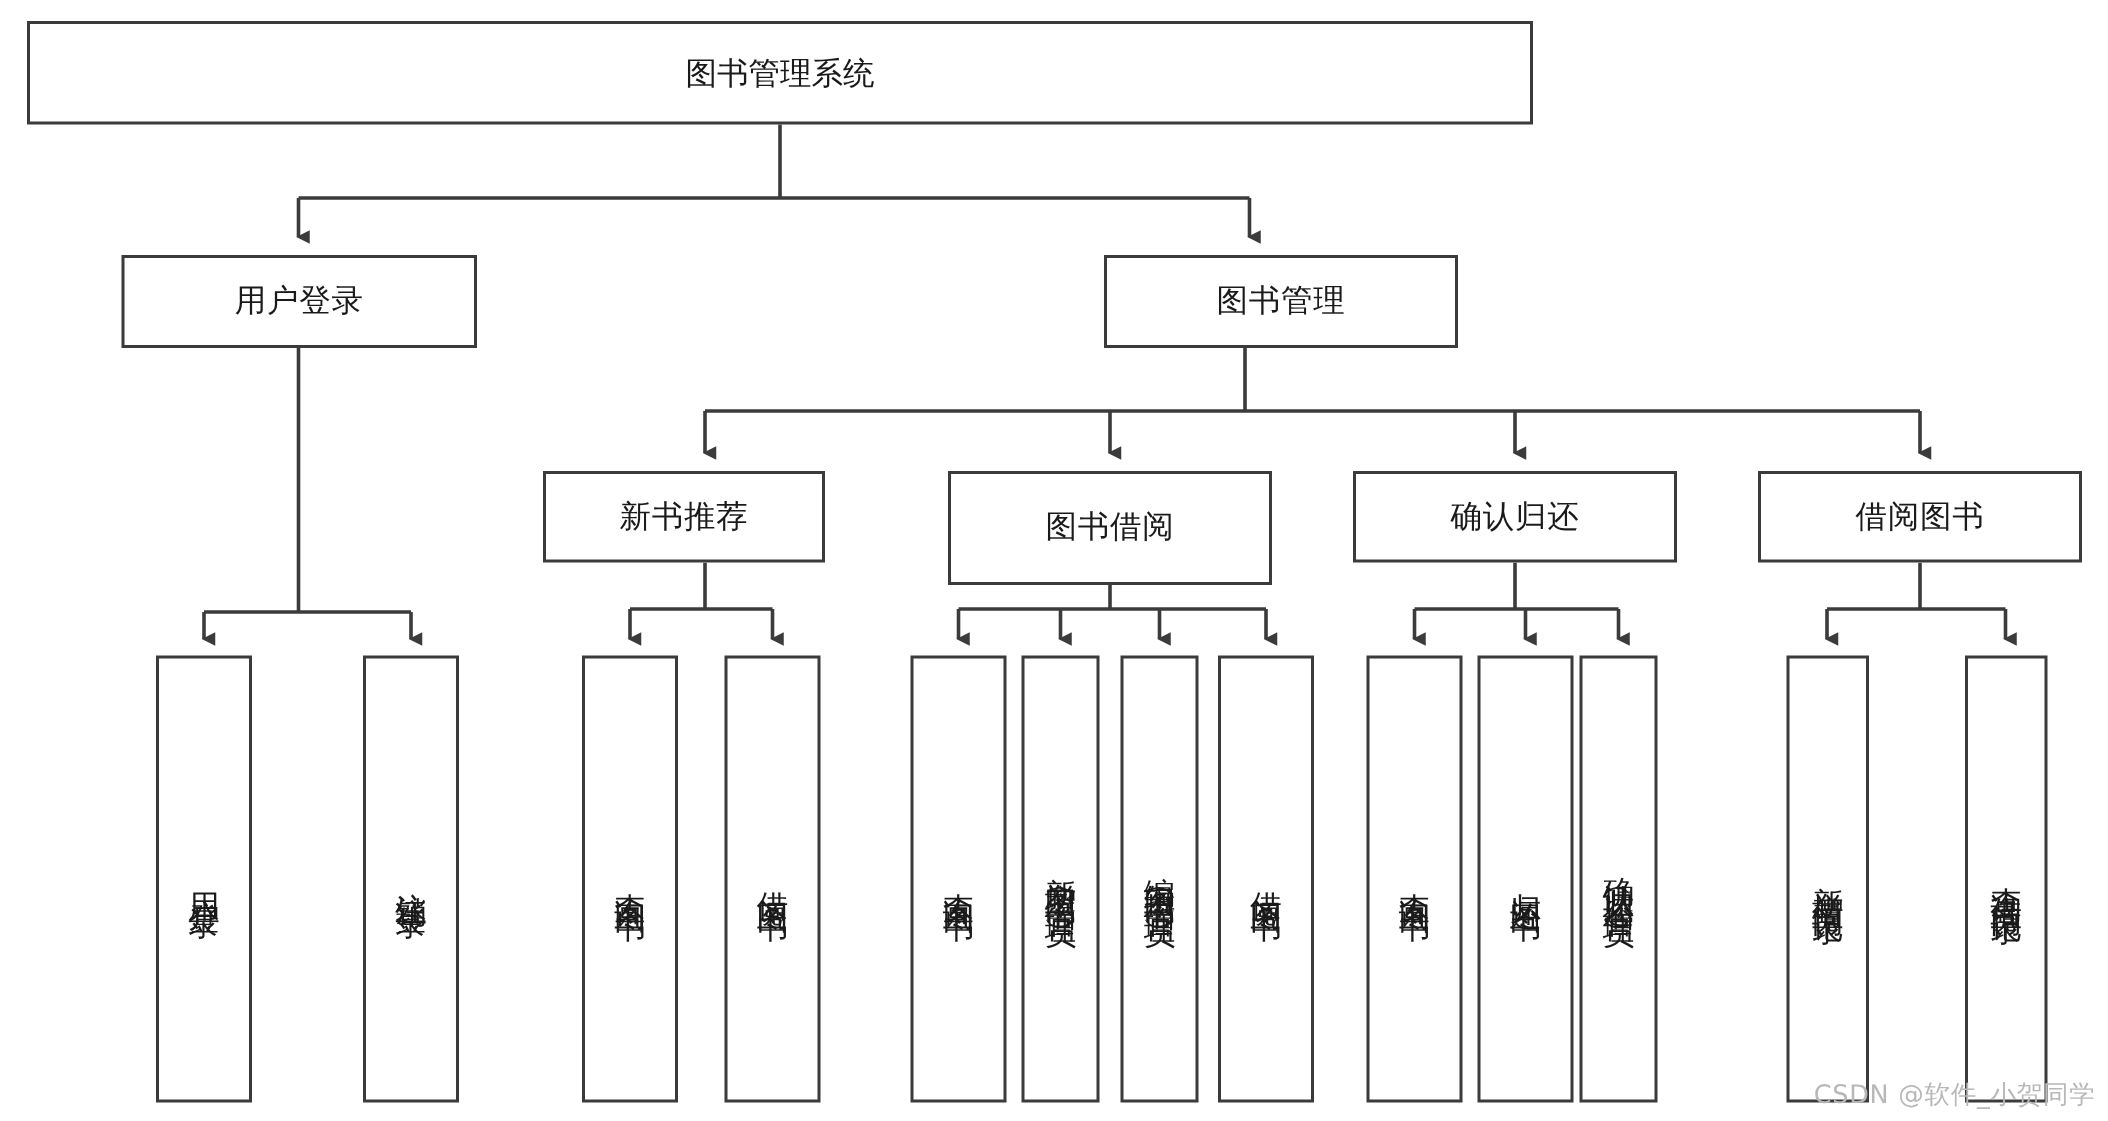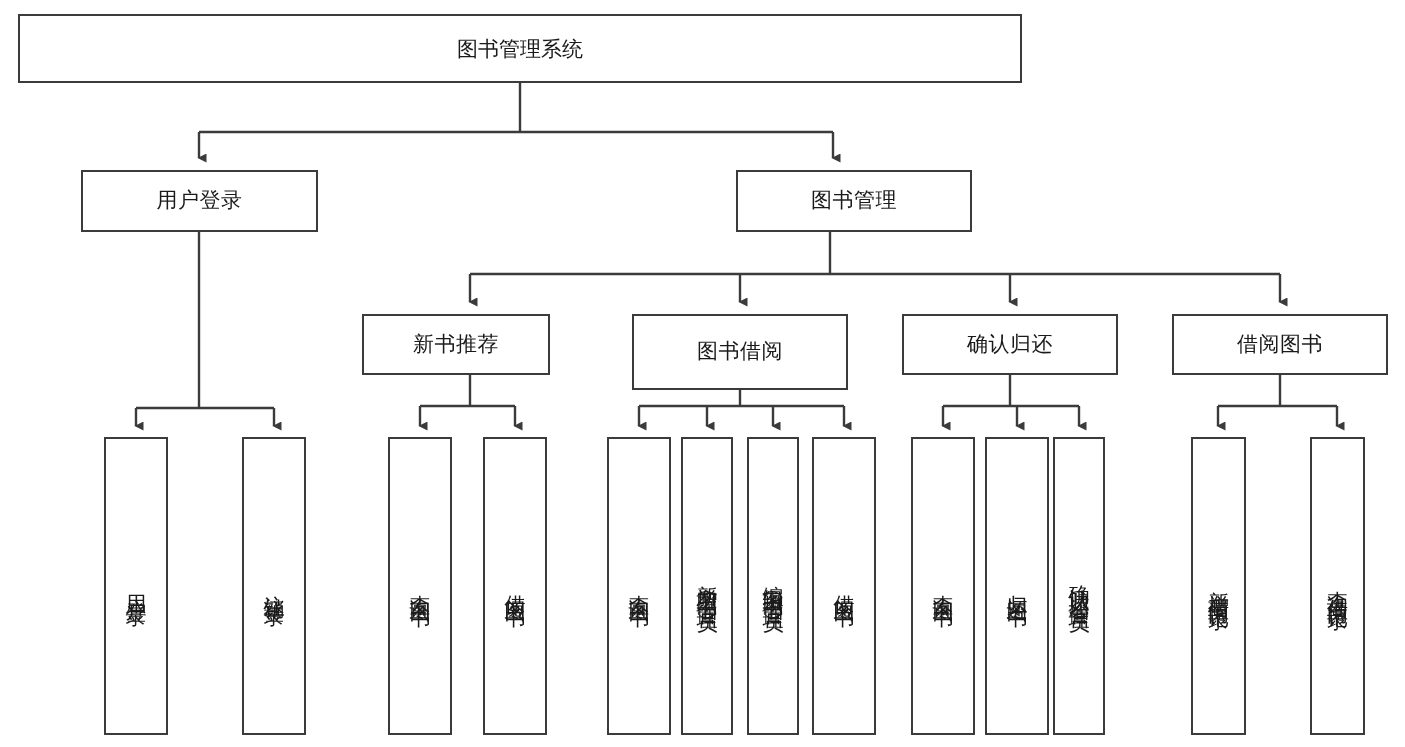--- a/index.html
+++ b/index.html
@@ -183,13 +183,14 @@
     <span class="vtext">确认归还（管理员）</span>
   </div>
 
   <div class="node v" style="left:1191px; top:437px; width:55px; height:298px;">
     <span class="vtext">新增借阅记录</span>
   </div>
   <div class="node v" style="left:1310px; top:437px; width:55px; height:298px;">
     <span class="vtext">查询借阅记录</span>
   </div>
 
+  <div class="watermark">CSDN @软件_小贺同学</div>
 </div>
 
 </body></html>

